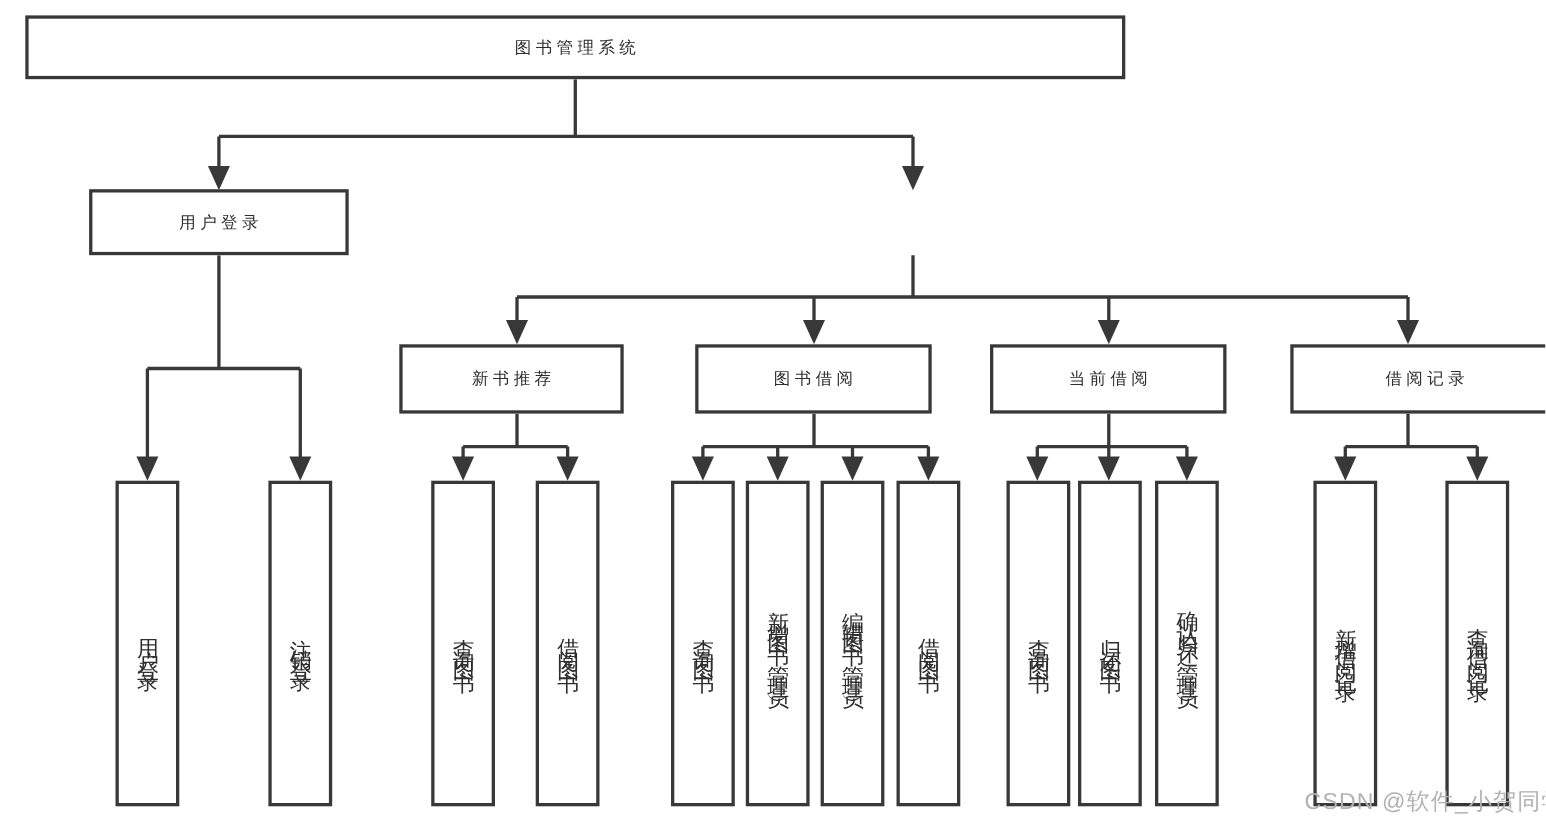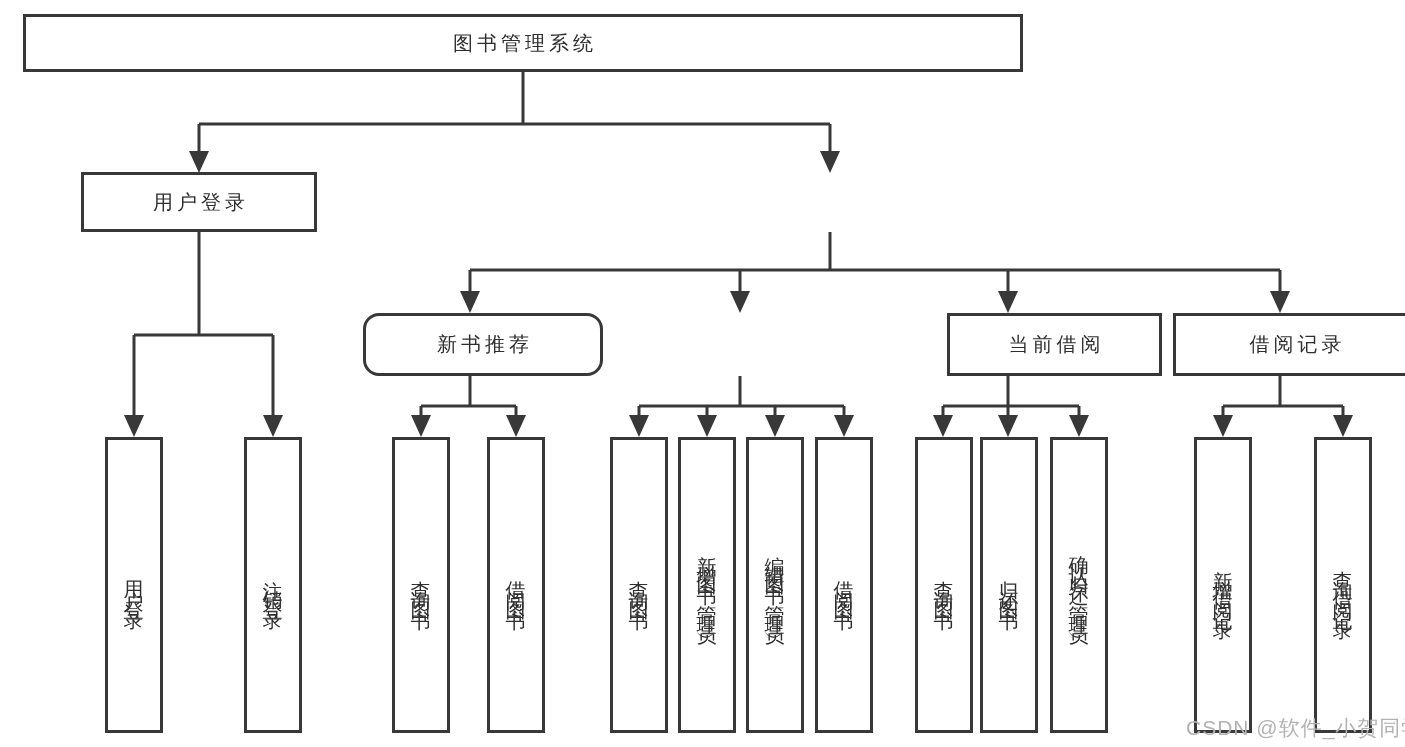--- a/index.html
+++ b/index.html
@@ -24,21 +24,21 @@
     position: absolute;
     box-sizing: border-box;
     border: 3px solid #383838;
     background: #ffffff;
     display: flex;
     align-items: center;
     justify-content: center;
     color: #2e2e2e;
   }
   .hbox span {
-    font-size: 20px;
+    font-size: 15px;
     letter-spacing: 4px;
     text-indent: 4px;
     white-space: nowrap;
     font-family: Liberation Serif, serif;
   }
   .vbox span {
     writing-mode: vertical-rl;
     text-orientation: mixed;
     font-size: 20px;
     line-height: 1;
@@ -98,24 +98,27 @@
   </svg>
 
   <div class="box hbox" style="left:23px; top:14px; width:1000px; height:58px;">
     <span>图书管理系统</span>
   </div>
 
   <div class="box hbox" style="left:81px; top:172px; width:236px; height:60px;">
     <span>用户登录</span>
   </div>
 
-  <div class="box hbox" style="left:363px; top:313px; width:240px; height:63px;border-radius:16px;">
+  <div class="box hbox" style="left:363px; top:313px; width:204px; height:63px;">
     <span>新书推荐</span>
   </div>
-  <div class="box hbox" style="left:900px; top:313px; width:215px; height:63px;margin-left:47px;">
+  <div class="box hbox" style="left:632px; top:313px; width:215px; height:63px;">
+    <span>图书借阅</span>
+  </div>
+  <div class="box hbox" style="left:900px; top:313px; width:215px; height:63px;">
     <span>当前借阅</span>
   </div>
   <div class="box hbox" style="left:1173px; top:313px; width:245px; height:63px;">
     <span>借阅记录</span>
   </div>
 
   <div class="box vbox" style="left:105px; top:437px; width:58px; height:296px;">
     <span>用户登录</span>
   </div>
   <div class="box vbox" style="left:244px; top:437px; width:58px; height:296px;">

